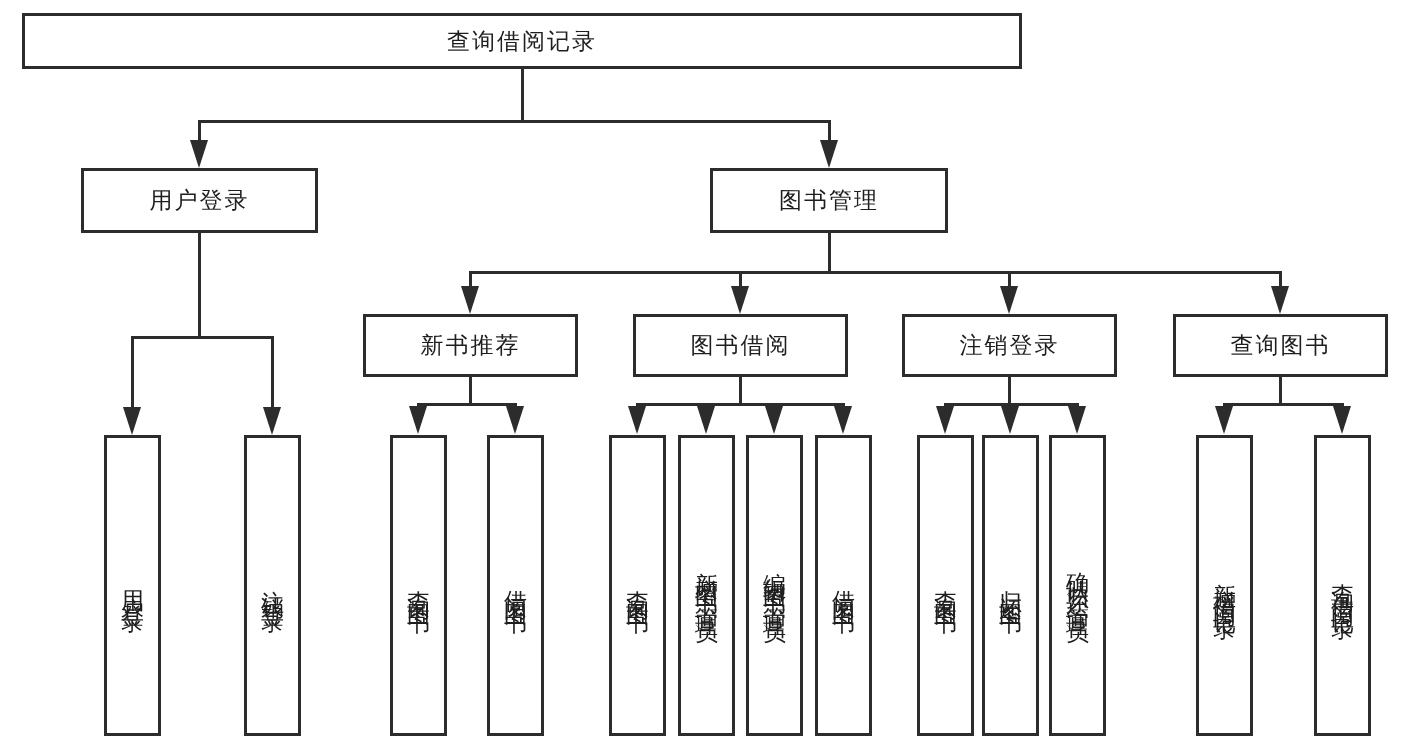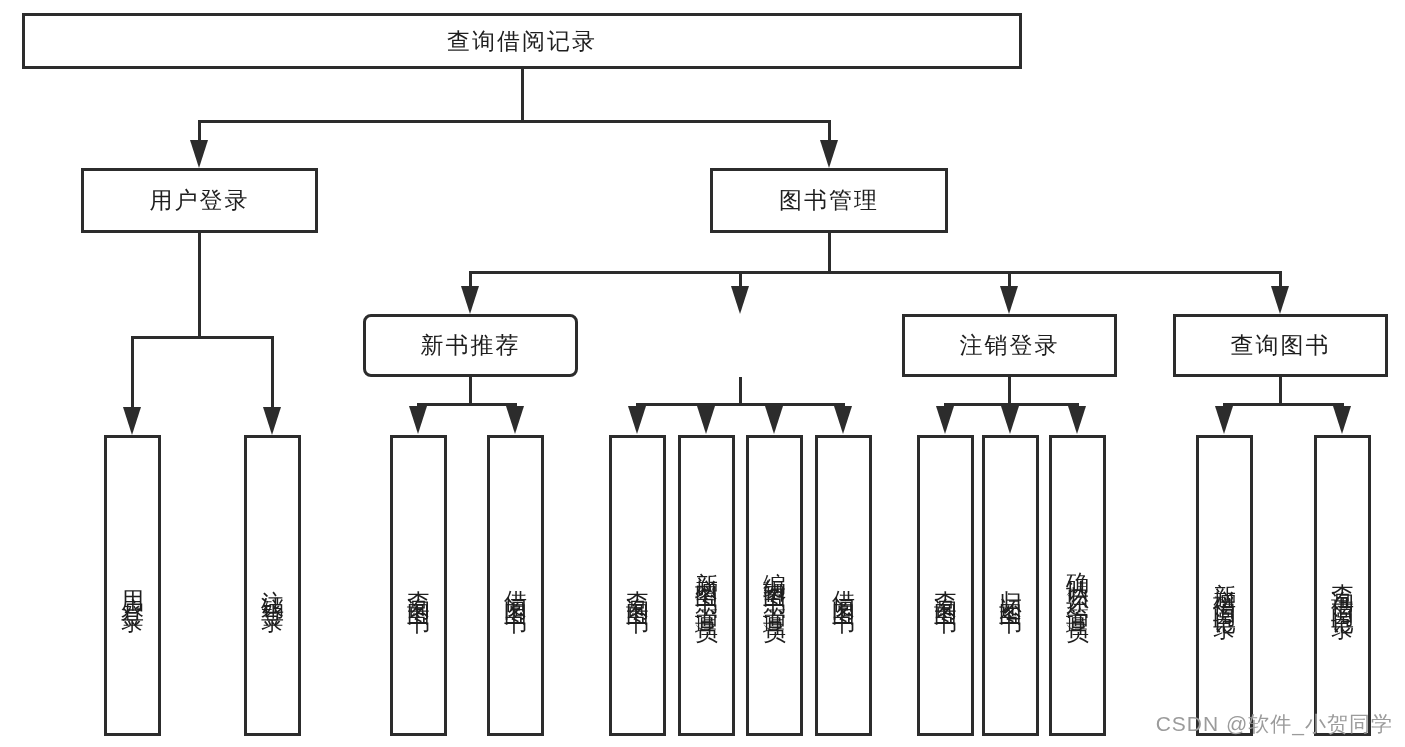--- a/index.html
+++ b/index.html
@@ -66,21 +66,22 @@
 </head>
 <body>
 
 <div id="stage">
 
   <div class="box" style="left:22px; top:13px; width:1000px; height:56px;">查询借阅记录</div>
 
   <div class="box" style="left:81px; top:168px; width:237px; height:65px;">用户登录</div>
   <div class="box" style="left:710px; top:168px; width:238px; height:65px;">图书管理</div>
 
-  <div class="box" style="left:363px; top:314px; width:215px; height:63px;border-radius:8px;">新书推荐</div>
+  <div class="box" style="left:363px; top:314px; width:215px; height:63px;">新书推荐</div>
+  <div class="box" style="left:633px; top:314px; width:215px; height:63px;">图书借阅</div>
   <div class="box" style="left:902px; top:314px; width:215px; height:63px;">注销登录</div>
   <div class="box" style="left:1173px; top:314px; width:215px; height:63px;">查询图书</div>
 
   <div class="leaf" style="left:104px;">
       <span class="vtext">用户登录</span>
     </div>
   <div class="leaf" style="left:244px;">
       <span class="vtext">注销登录</span>
     </div>
   <div class="leaf" style="left:390px;">
@@ -158,15 +159,14 @@
   <div class="h" style="left:944px;  top:403px; width:135px;"></div>
   <div class="ar" style="left:936px;  top:406px;"></div>
   <div class="ar" style="left:1001px; top:406px;"></div>
   <div class="ar" style="left:1068px; top:406px;"></div>
 
   <div class="v" style="left:1279px; top:377px; height:29px;"></div>
   <div class="h" style="left:1223px; top:403px; width:121px;"></div>
   <div class="ar" style="left:1215px; top:406px;"></div>
   <div class="ar" style="left:1333px; top:406px;"></div>
 
-  <div id="watermark">CSDN @软件_小贺同学</div>
 
 </div>
 
 </body></html>

